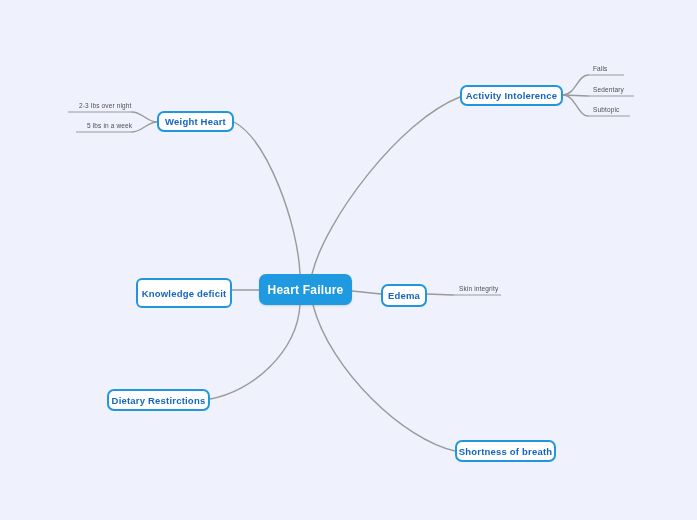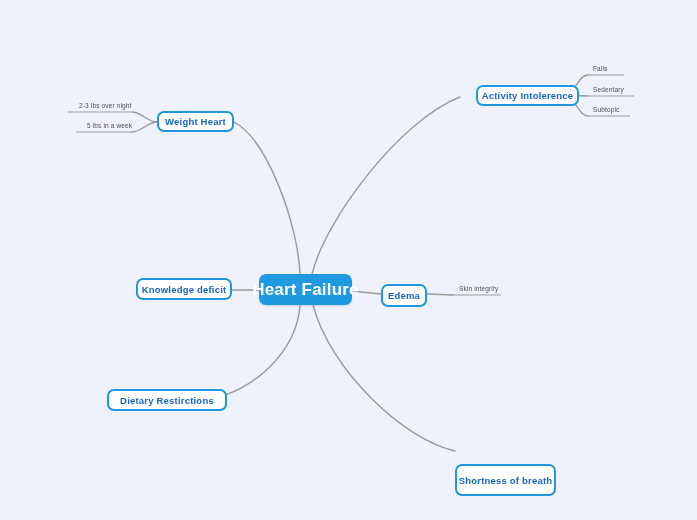--- a/index.html
+++ b/index.html
@@ -34,21 +34,21 @@
     box-sizing: border-box;
     display: flex;
     align-items: center;
     justify-content: center;
     white-space: nowrap;
   }
   .node-root {
     background: #1f9ae0;
     color: #ffffff;
     border-radius: 7px;
-    font-size: 17px;
+    font-size: 12px;
     font-weight: bold;
     letter-spacing: 0.2px;
     box-shadow: 0 1px 2px rgba(20,70,120,0.18);
   }
   .node-main {
     background: #ffffff;
     color: #1565c0;
     border: 2px solid #2196dd;
     border-radius: 7px;
     font-size: 9.5px;
@@ -90,24 +90,24 @@
       <line x1="588" y1="96" x2="634" y2="96" stroke="#9a9a9a" stroke-width="1"></line>
       <line x1="588" y1="116" x2="630" y2="116" stroke="#9a9a9a" stroke-width="1"></line>
       <line x1="453" y1="295" x2="501" y2="295" stroke="#9a9a9a" stroke-width="1"></line>
     </svg>
 
   <div id="nodes">
       <div class="node node-root" style="left: 259px; top: 274px; width: 93px; height: 31px;">Heart Failure</div>
       <div class="node node-main" style="left: 157px; top: 111px; width: 77px; height: 21px;">Weight Heart</div>
       <div class="node node-sub" style="left: 76px; top: 100px; width: 56px; height: 12px;">2-3 lbs over night</div>
       <div class="node node-sub" style="left: 84px; top: 120px; width: 48px; height: 12px;">5 lbs in a week</div>
-      <div class="node node-main" style="left: 460px; top: 85px; width: 103px; height: 21px; margin-left: 16px;">Activity Intolerence</div>
+      <div class="node node-main" style="left: 460px; top: 85px; width: 103px; height: 21px;">Activity Intolerence</div>
       <div class="node node-sub" style="left: 590px; top: 63px; width: 30px; height: 12px;">Falls</div>
       <div class="node node-sub" style="left: 590px; top: 84px; width: 40px; height: 12px;">Sedentary</div>
       <div class="node node-sub" style="left: 590px; top: 104px; width: 36px; height: 12px;">Subtopic</div>
-      <div class="node node-main" style="left: 136px; top: 278px; width: 96px; height: 22px;">Knowledge deficit</div>
+      <div class="node node-main" style="left: 136px; top: 278px; width: 96px; height: 30px; border-radius: 6px;">Knowledge deficit</div>
       <div class="node node-main" style="left: 381px; top: 284px; width: 46px; height: 23px;">Edema</div>
       <div class="node node-sub" style="left: 456px; top: 283px; width: 46px; height: 12px;">Skin integrity</div>
-      <div class="node node-main" style="left: 107px; top: 389px; width: 120px; height: 22px;">Dietary Restirctions</div>
-      <div class="node node-main" style="left: 455px; top: 464px; width: 101px; height: 32px;">Shortness of breath</div>
+      <div class="node node-main" style="left: 107px; top: 389px; width: 103px; height: 22px;">Dietary Restirctions</div>
+      <div class="node node-main" style="left: 455px; top: 440px; width: 101px; height: 22px;">Shortness of breath</div>
     </div>
 
 </div>
 
 </body></html>

